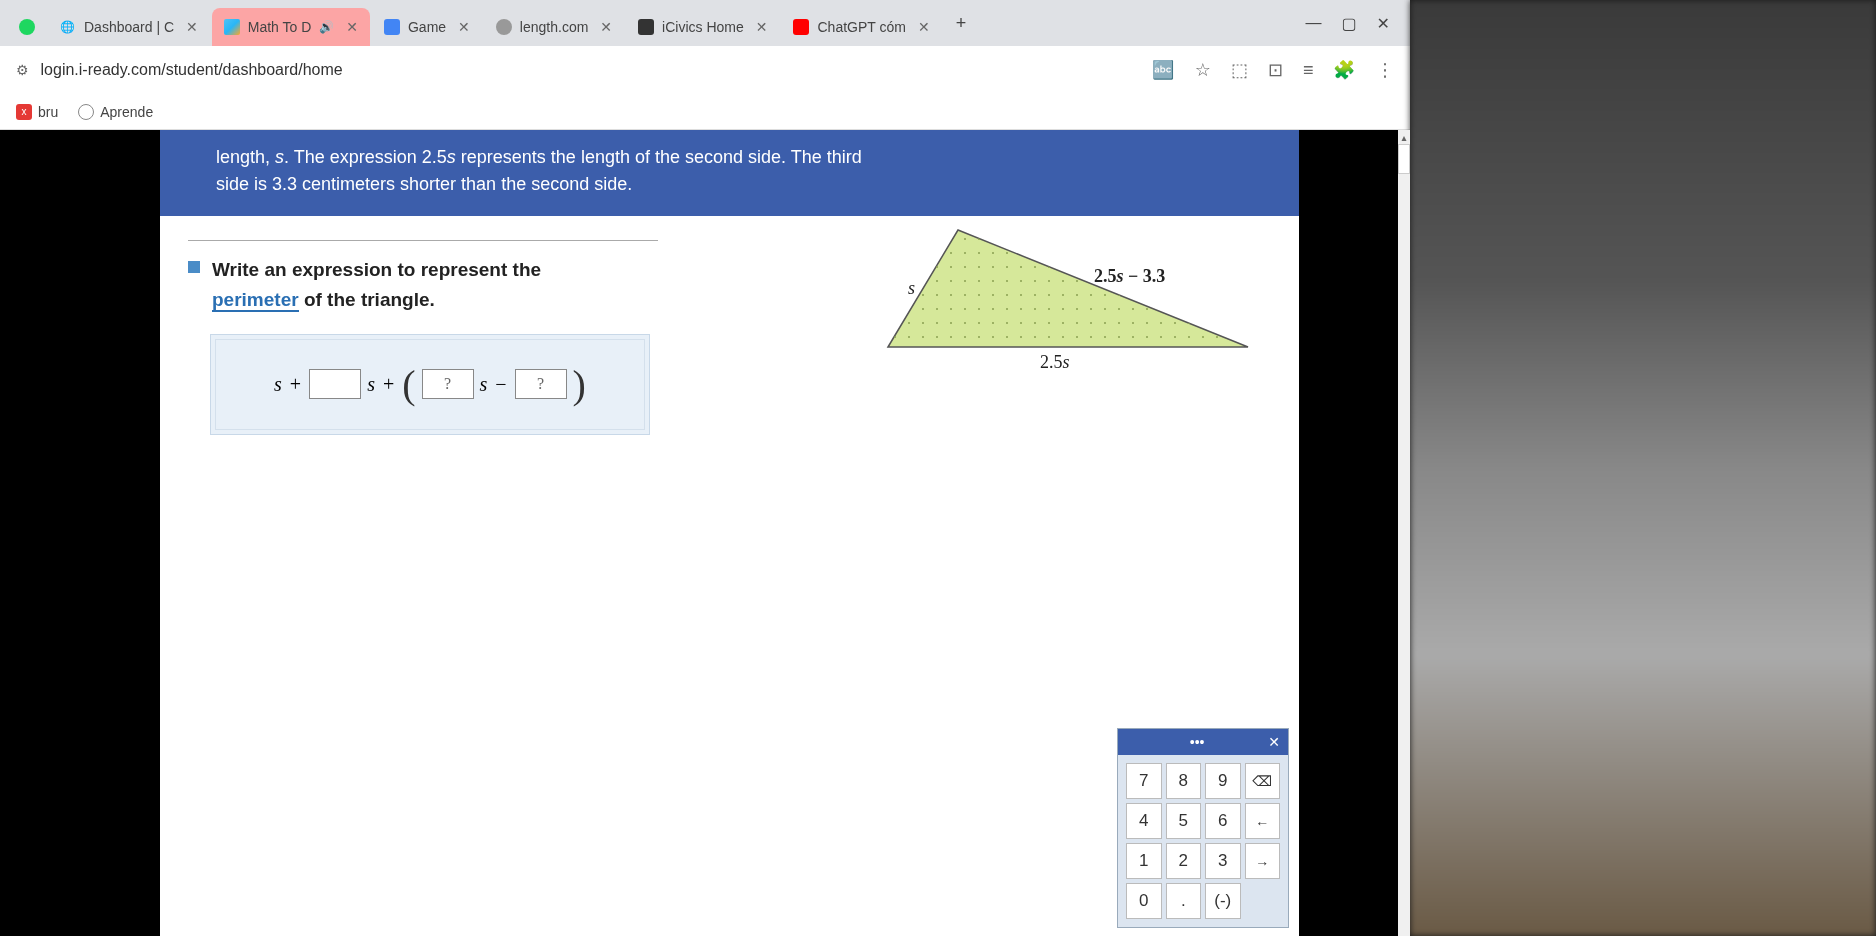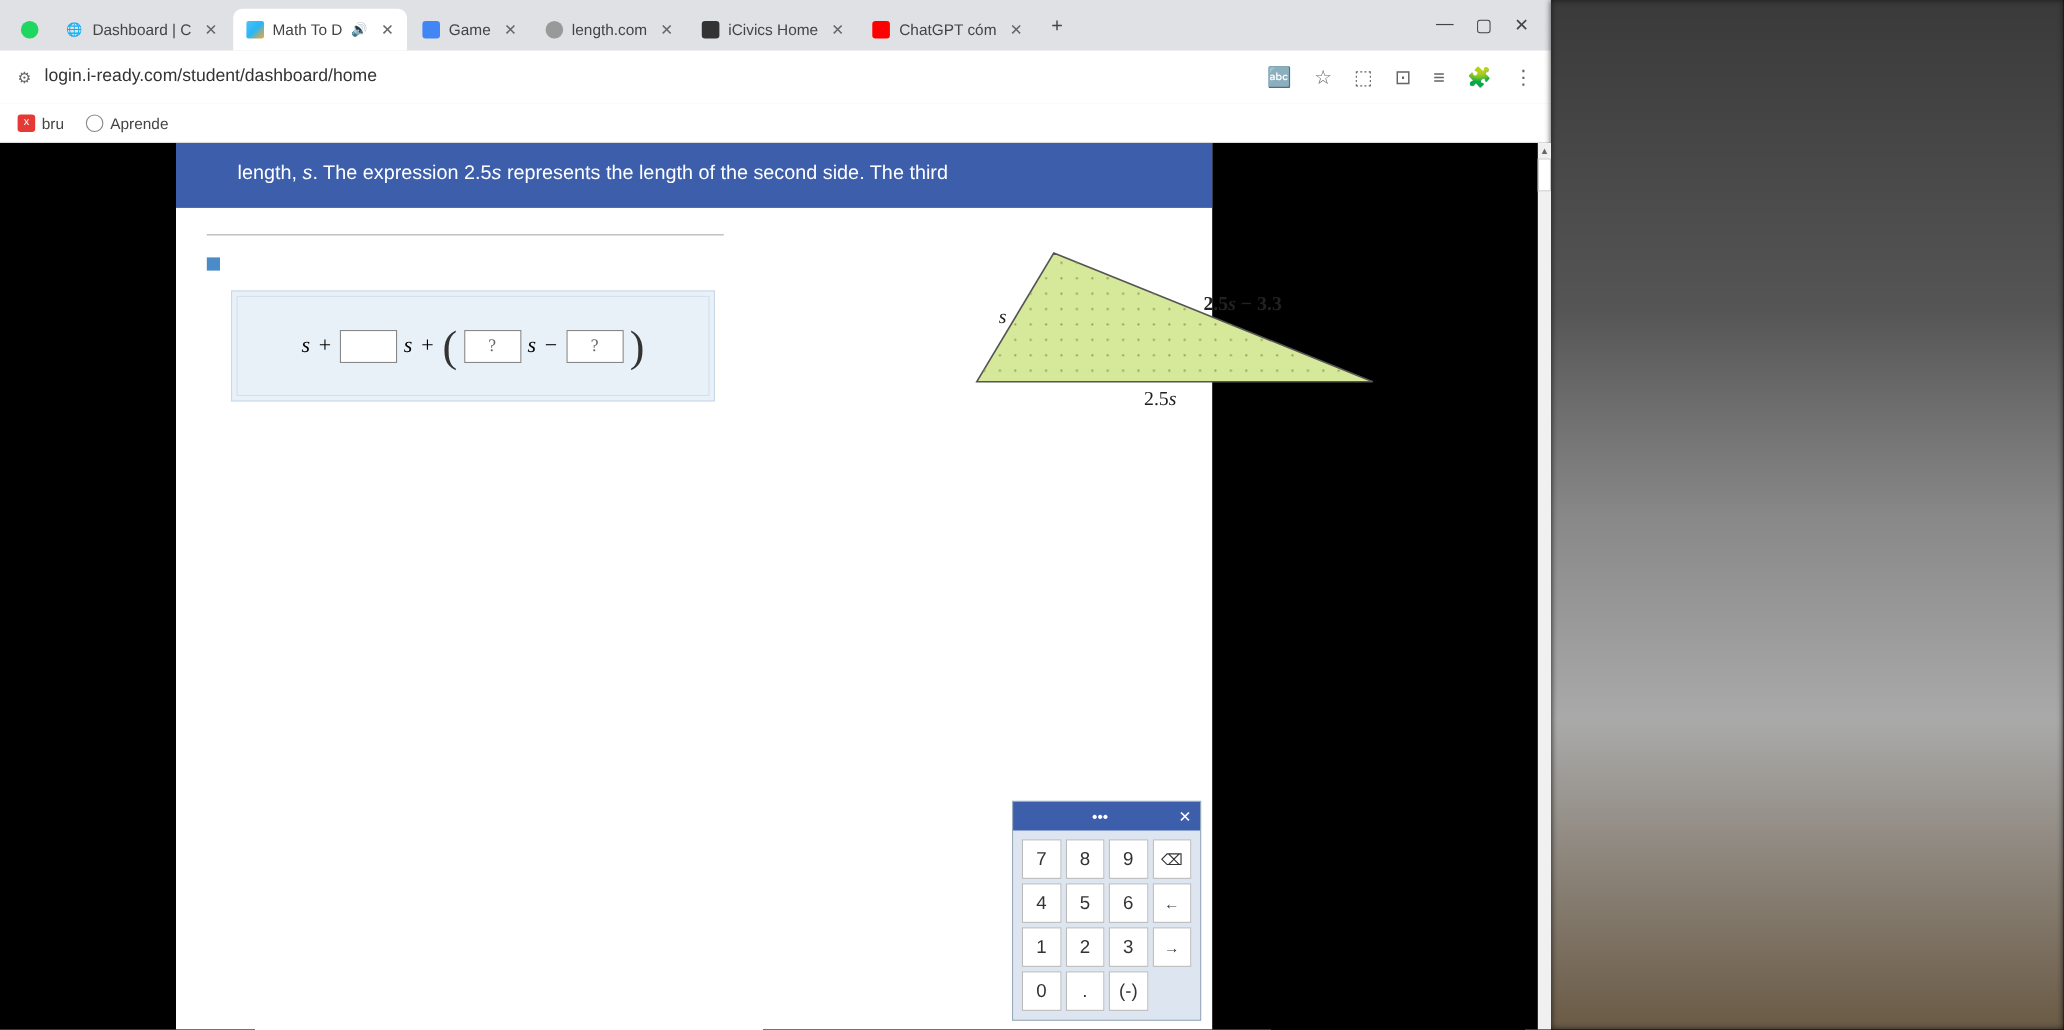--- a/index.html
+++ b/index.html
@@ -2,21 +2,21 @@
 <html><head>
 <meta charset="utf-8">
 <style>
 * { margin: 0; padding: 0; box-sizing: border-box; }
 body { font-family: Arial, sans-serif; background: #1a1a1a; width: 1876px; height: 936px; overflow: hidden; position: relative; }
 
 
 .browser-chrome { background: #e8e8ec; width: 1410px; height: 100%; }
 .tab-bar { display: flex; align-items: center; height: 46px; background: #dfe1e5; padding: 0 8px; gap: 2px; }
 .tab { display: flex; align-items: center; gap: 8px; padding: 8px 12px; border-radius: 8px 8px 0 0; font-size: 14px; color: #444; height: 38px; margin-top: 8px; cursor: pointer; }
-.tab.active { background: #ffffff; }
+.tab.active { background: #fca5a5; }
 .tab .favicon { width: 16px; height: 16px; display: flex; align-items: center; justify-content: center; font-size: 12px; }
 .tab .close { color: #666; font-size: 14px; margin-left: 4px; }
 .tab-icon-green { width: 16px; height: 16px; border-radius: 50%; background: #1ed760; }
 .tab-icon-blue { width: 16px; height: 16px; background: #4285f4; border-radius: 3px; }
 .tab-icon-box { width: 16px; height: 16px; background: linear-gradient(135deg,#4fc3f7,#29b6f6,#ffa726); border-radius: 2px; }
 .tab-icon-gray { width: 16px; height: 16px; border-radius: 50%; background: #999; }
 .tab-icon-dark { width: 16px; height: 16px; background: #333; border-radius: 3px; }
 .tab-icon-yt { width: 16px; height: 16px; background: #ff0000; border-radius: 3px; }
 .new-tab { color: #444; font-size: 18px; padding: 0 12px; }
 .window-controls { margin-left: auto; display: flex; gap: 20px; color: #444; padding-right: 12px; }
@@ -26,21 +26,21 @@
 .addr-icons { display: flex; gap: 20px; color: #666; align-items: center; }
 .addr-icon { font-size: 18px; }
 
 .bookmarks-bar { display: flex; align-items: center; height: 36px; background: #fff; padding: 0 16px; gap: 20px; font-size: 14px; color: #444; border-bottom: 1px solid #ddd; }
 .bookmark { display: flex; align-items: center; gap: 6px; }
 .bm-icon-red { width: 16px; height: 16px; background: #e53935; border-radius: 3px; color: #fff; font-size: 10px; display: flex; align-items: center; justify-content: center; }
 .bm-icon-gray { width: 16px; height: 16px; border-radius: 50%; border: 1.5px solid #888; }
 
 
 .content-frame { background: #000; height: calc(100% - 130px); padding: 0; position: relative; }
-.lesson-wrap { background: #fff; margin-left: 160px; width: 942px; height: 100%; position: relative; }
+.lesson-wrap { background: #fff; margin-left: 160px; width: 1139px; height: 100%; position: relative; }
 .banner { background: #3c5eab; color: #fff; padding: 14px 56px 18px; font-size: 18px; line-height: 1.5; }
 .banner .var { font-style: italic; }
 
 .problem-area { padding: 24px 18px; }
 .divider { border-top: 1px solid #aaa; width: 470px; margin-bottom: 14px; margin-left: 10px; }
 .prompt-row { display: flex; align-items: flex-start; gap: 12px; margin-left: 10px; }
 .bullet { width: 12px; height: 12px; background: #4a8cc7; margin-top: 6px; flex-shrink: 0; }
 .prompt-text { font-size: 19px; color: #222; line-height: 1.6; font-weight: 600; }
 .kw { color: #2a6fb3; border-bottom: 2px solid #2a6fb3; font-weight: 600; }
 
@@ -151,27 +151,32 @@
       <span>Aprende</span>
     </div>
   </div>
 
   <div class="content-frame">
     <div class="lesson-wrap">
 
       <div class="banner">
         <span>
           <span>length, </span><span class="var">s</span><span>. The expression 2.5</span><span class="var">s</span><span> represents the length of the second side. The third</span><br>
+          <span>side is 3.3 centimeters shorter than the second side.</span>
         </span>
       </div>
 
       <div class="problem-area">
         <div class="divider"></div>
         <div class="prompt-row">
           <div class="bullet"></div>
+          <div class="prompt-text">
+            <span>Write an expression to represent the</span><br>
+            <span class="kw">perimeter</span><span> of the triangle.</span>
+          </div>
         </div>
 
         <div class="expr-card">
           <div class="math">
             <span>s</span>
             <span class="op">+</span>
             <span class="blank"></span>
             <span>s</span>
             <span class="op">+</span>
             <span class="paren">(</span>

